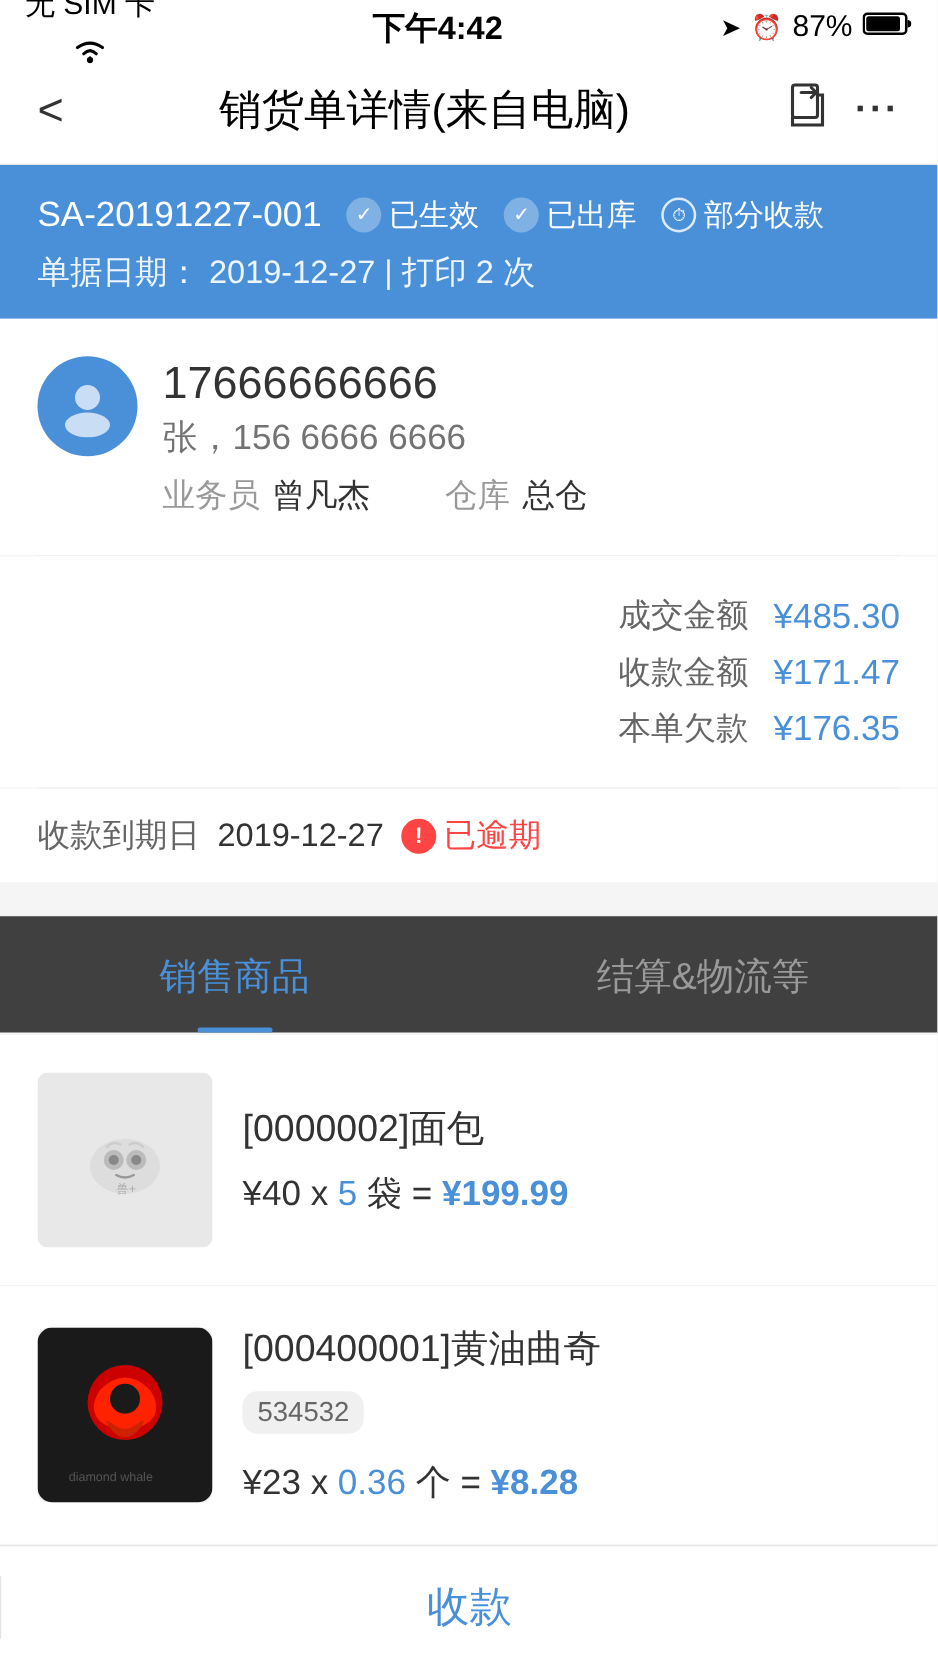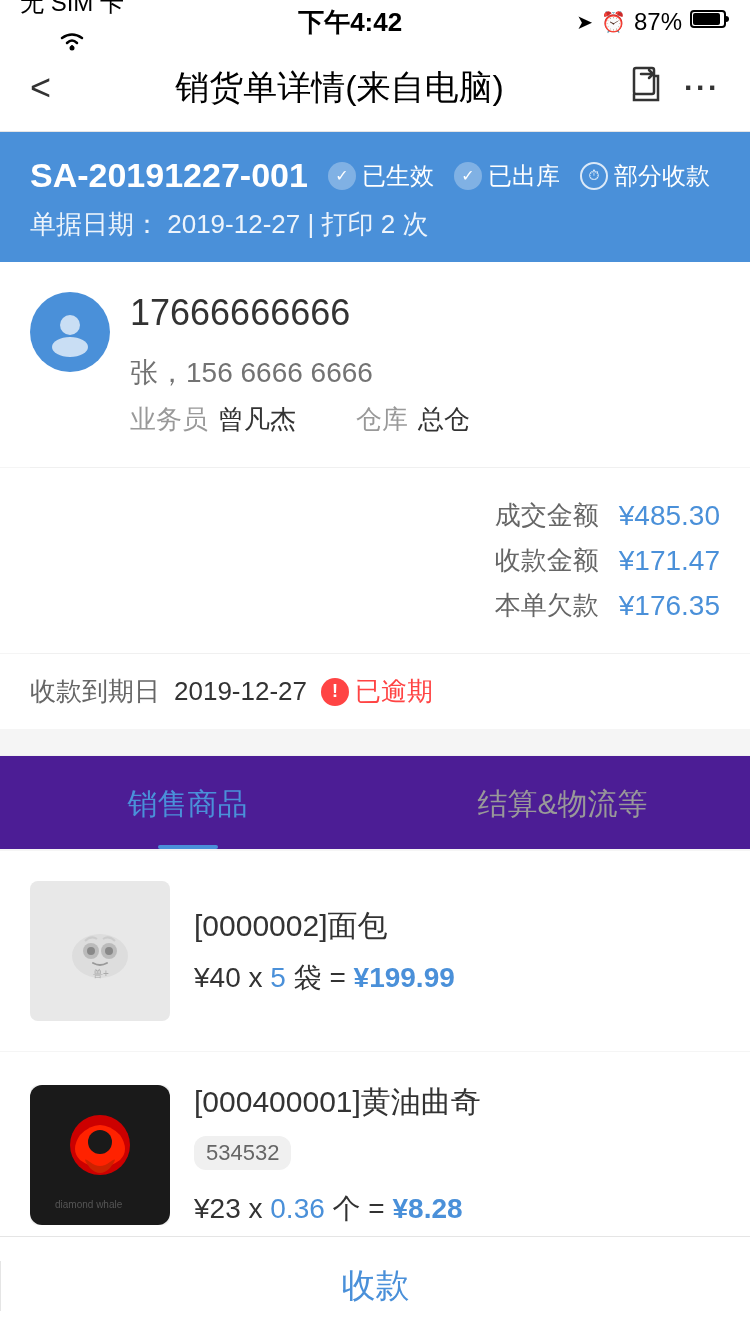--- a/index.html
+++ b/index.html
@@ -56,22 +56,22 @@
       padding: 24px 30px 20px;
       color: #fff;
     }
     .doc-id-row {
       display: flex;
       align-items: center;
       gap: 20px;
       flex-wrap: wrap;
     }
     .doc-id {
-      font-size: 34px;
-      font-weight: 700;
+      font-size: 28px;
+      font-weight: 400;
       color: #fff;
     }
     .badge {
       display: flex;
       align-items: center;
       gap: 6px;
       font-size: 24px;
       color: #fff;
     }
     .badge-check {
@@ -115,21 +115,21 @@
       display: flex;
       align-items: center;
       justify-content: center;
       flex-shrink: 0;
     }
     .customer-info { flex: 1; }
     .customer-name {
       font-size: 36px;
       font-weight: 500;
       color: #333;
-      margin-bottom: 20px;
+      margin-bottom: 4px;
     }
     .customer-phone {
       font-size: 28px;
       color: #737373;
       margin-bottom: 10px;
     }
     .customer-meta {
       display: flex;
       gap: 60px;
       font-size: 26px;
@@ -202,21 +202,21 @@
       background: #FF4444;
       color: #fff;
       display: flex;
       align-items: center;
       justify-content: center;
       font-size: 18px;
       font-weight: 700;
     }
     
     .tabs-container {
-      background: #4c1d95;
+      background: #404040;
       display: flex;
       border-top: 1px solid #f0f0f0;
       margin-top: 10px;
     }
     .tab {
       flex: 1;
       text-align: center;
       padding: 28px 0 24px;
       font-size: 30px;
       color: #999;

